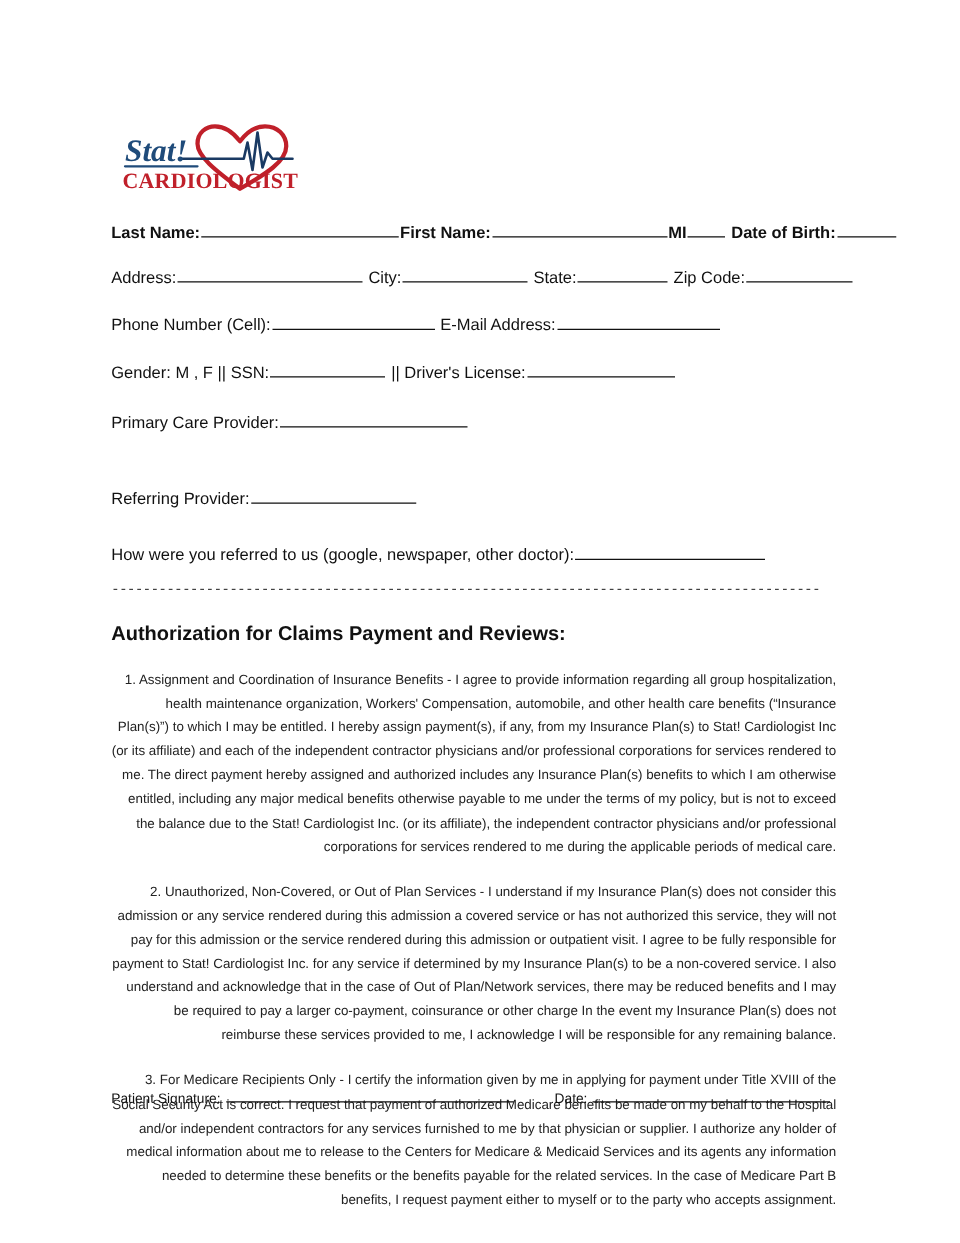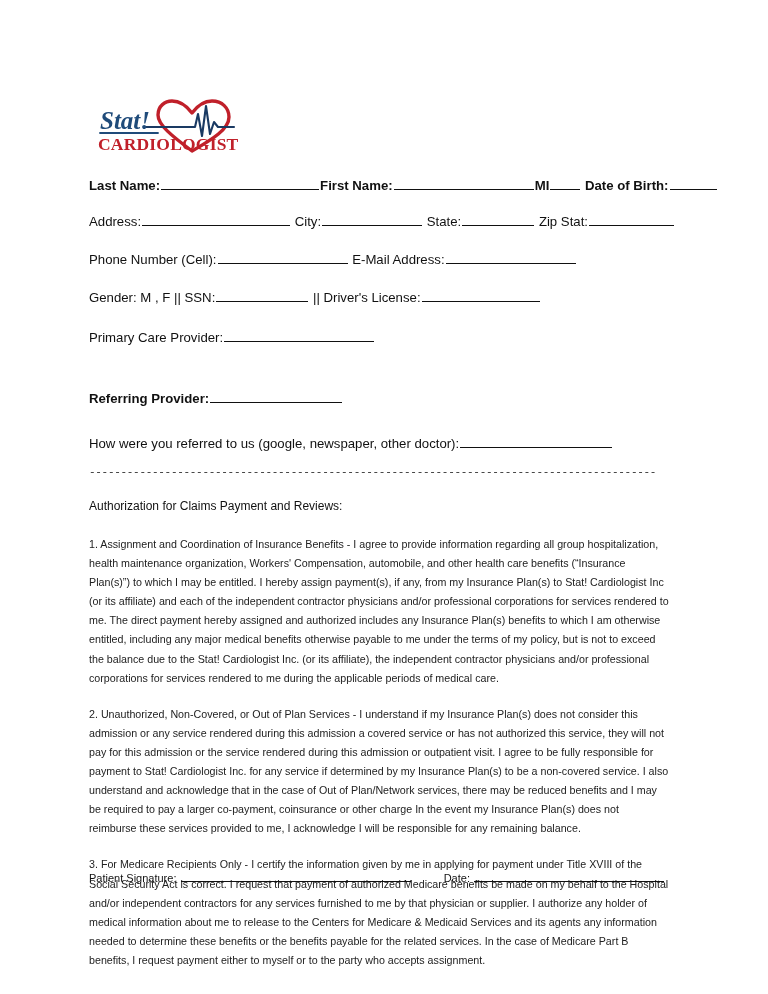--- a/index.html
+++ b/index.html
@@ -57,21 +57,21 @@
     height: 13px;
     margin: 0 1px;
   }
 
   
   .r1 { }
   .r2 { margin-bottom: 20px; }
   .r3 { margin-bottom: 20px; }
   .r4 { margin-bottom: 22px; }
   .r5 { margin-bottom: 43px; }
-  .r6 { margin-bottom: 27px; font-weight: bold; }
+  .r6 { margin-bottom: 27px; }
   .r7 { margin-bottom: 12px; }
 
   
   .divider {
     position: absolute;
     left: 89px;
     top: 459px;
     width: 567px;
     height: 10px;
     overflow: hidden;
@@ -81,35 +81,35 @@
     letter-spacing: -0.3px;
     color: #2b2b2b;
     white-space: nowrap;
   }
 
   
   .auth-heading {
     position: absolute;
     left: 89px;
     top: 491px;
-    font-size: 12px;
-    font-weight: normal;
+    font-size: 16px;
+    font-weight: bold;
     color: #111;
   }
   .auth-body {
     position: absolute;
     left: 89px;
     top: 527px;
     width: 584px;
   }
   .para {
     font-size: 10.7px;
     line-height: 19.1px;
     color: #222;
-    text-align: left;
+    text-align: right;
     margin: 0 4px 17px 0;
   }
   .para:last-child { margin-bottom: 0; }
 
   
   .sig-row {
     position: absolute;
     left: 89px;
     top: 860px;
     font-size: 11px;
@@ -133,21 +133,21 @@
       <path d="M4 37 L62 37" stroke="#1f4b7a" stroke-width="1.8" stroke-linecap="round"></path>
 
       <text x="4" y="33" font-family="'Liberation Serif', serif" font-size="25" font-style="italic" font-weight="bold" fill="#1f4b7a">Stat!</text>
 
       <text x="2" y="54" font-family="'Liberation Serif', serif" font-size="17.5" font-weight="bold" fill="#c0202a" letter-spacing="0.2">CARDIOLOGIST</text>
     </svg>
   </div>
 
   <div class="form-area">
     <div class="frow bold r1" id="row-0"><span class="lbl">Last Name:</span><span class="blank" style="width: 158px;"></span><span class="lbl">First Name:</span><span class="blank" style="width: 140px;"></span><span class="lbl">MI</span><span class="blank" style="width: 30px;"></span><span class="lbl"> Date of Birth:</span><span class="blank" style="width: 47px;"></span></div>
-    <div class="frow r2" id="row-1"><span class="lbl">Address:</span><span class="blank" style="width: 148px;"></span><span class="lbl">  City:</span><span class="blank" style="width: 100px;"></span><span class="lbl">  State:</span><span class="blank" style="width: 72px;"></span><span class="lbl">  Zip Stat:</span><span class="blank" style="width: 85px;"></span></div>
+    <div class="frow r2" id="row-1"><span class="lbl">Address:</span><span class="blank" style="width: 148px;"></span><span class="lbl">  City:</span><span class="blank" style="width: 100px;"></span><span class="lbl">  State:</span><span class="blank" style="width: 72px;"></span><span class="lbl">  Zip Code:</span><span class="blank" style="width: 85px;"></span></div>
     <div class="frow r3" id="row-2"><span class="lbl">Phone Number (Cell):</span><span class="blank" style="width: 130px;"></span><span class="lbl">   E-Mail Address:</span><span class="blank" style="width: 130px;"></span></div>
     <div class="frow r4" id="row-3"><span class="lbl">Gender:   M  ,  F     ||   SSN:</span><span class="blank" style="width: 92px;"></span><span class="lbl">  ||  Driver's License:</span><span class="blank" style="width: 118px;"></span></div>
     <div class="frow r5" id="row-4"><span class="lbl">Primary Care Provider:</span><span class="blank" style="width: 150px;"></span></div>
     <div class="frow r6" id="row-5"><span class="lbl">Referring Provider:</span><span class="blank" style="width: 132px;"></span></div>
     <div class="frow r7" id="row-6"><span class="lbl">How were you referred to us (google, newspaper, other doctor):</span><span class="blank" style="width: 152px;"></span></div>
   </div>
 
   <div class="divider">--------------------------------------------------------------------------------------------------------------------------------------------------</div>
 
   <div class="auth-heading">Authorization for Claims Payment and Reviews:</div>

